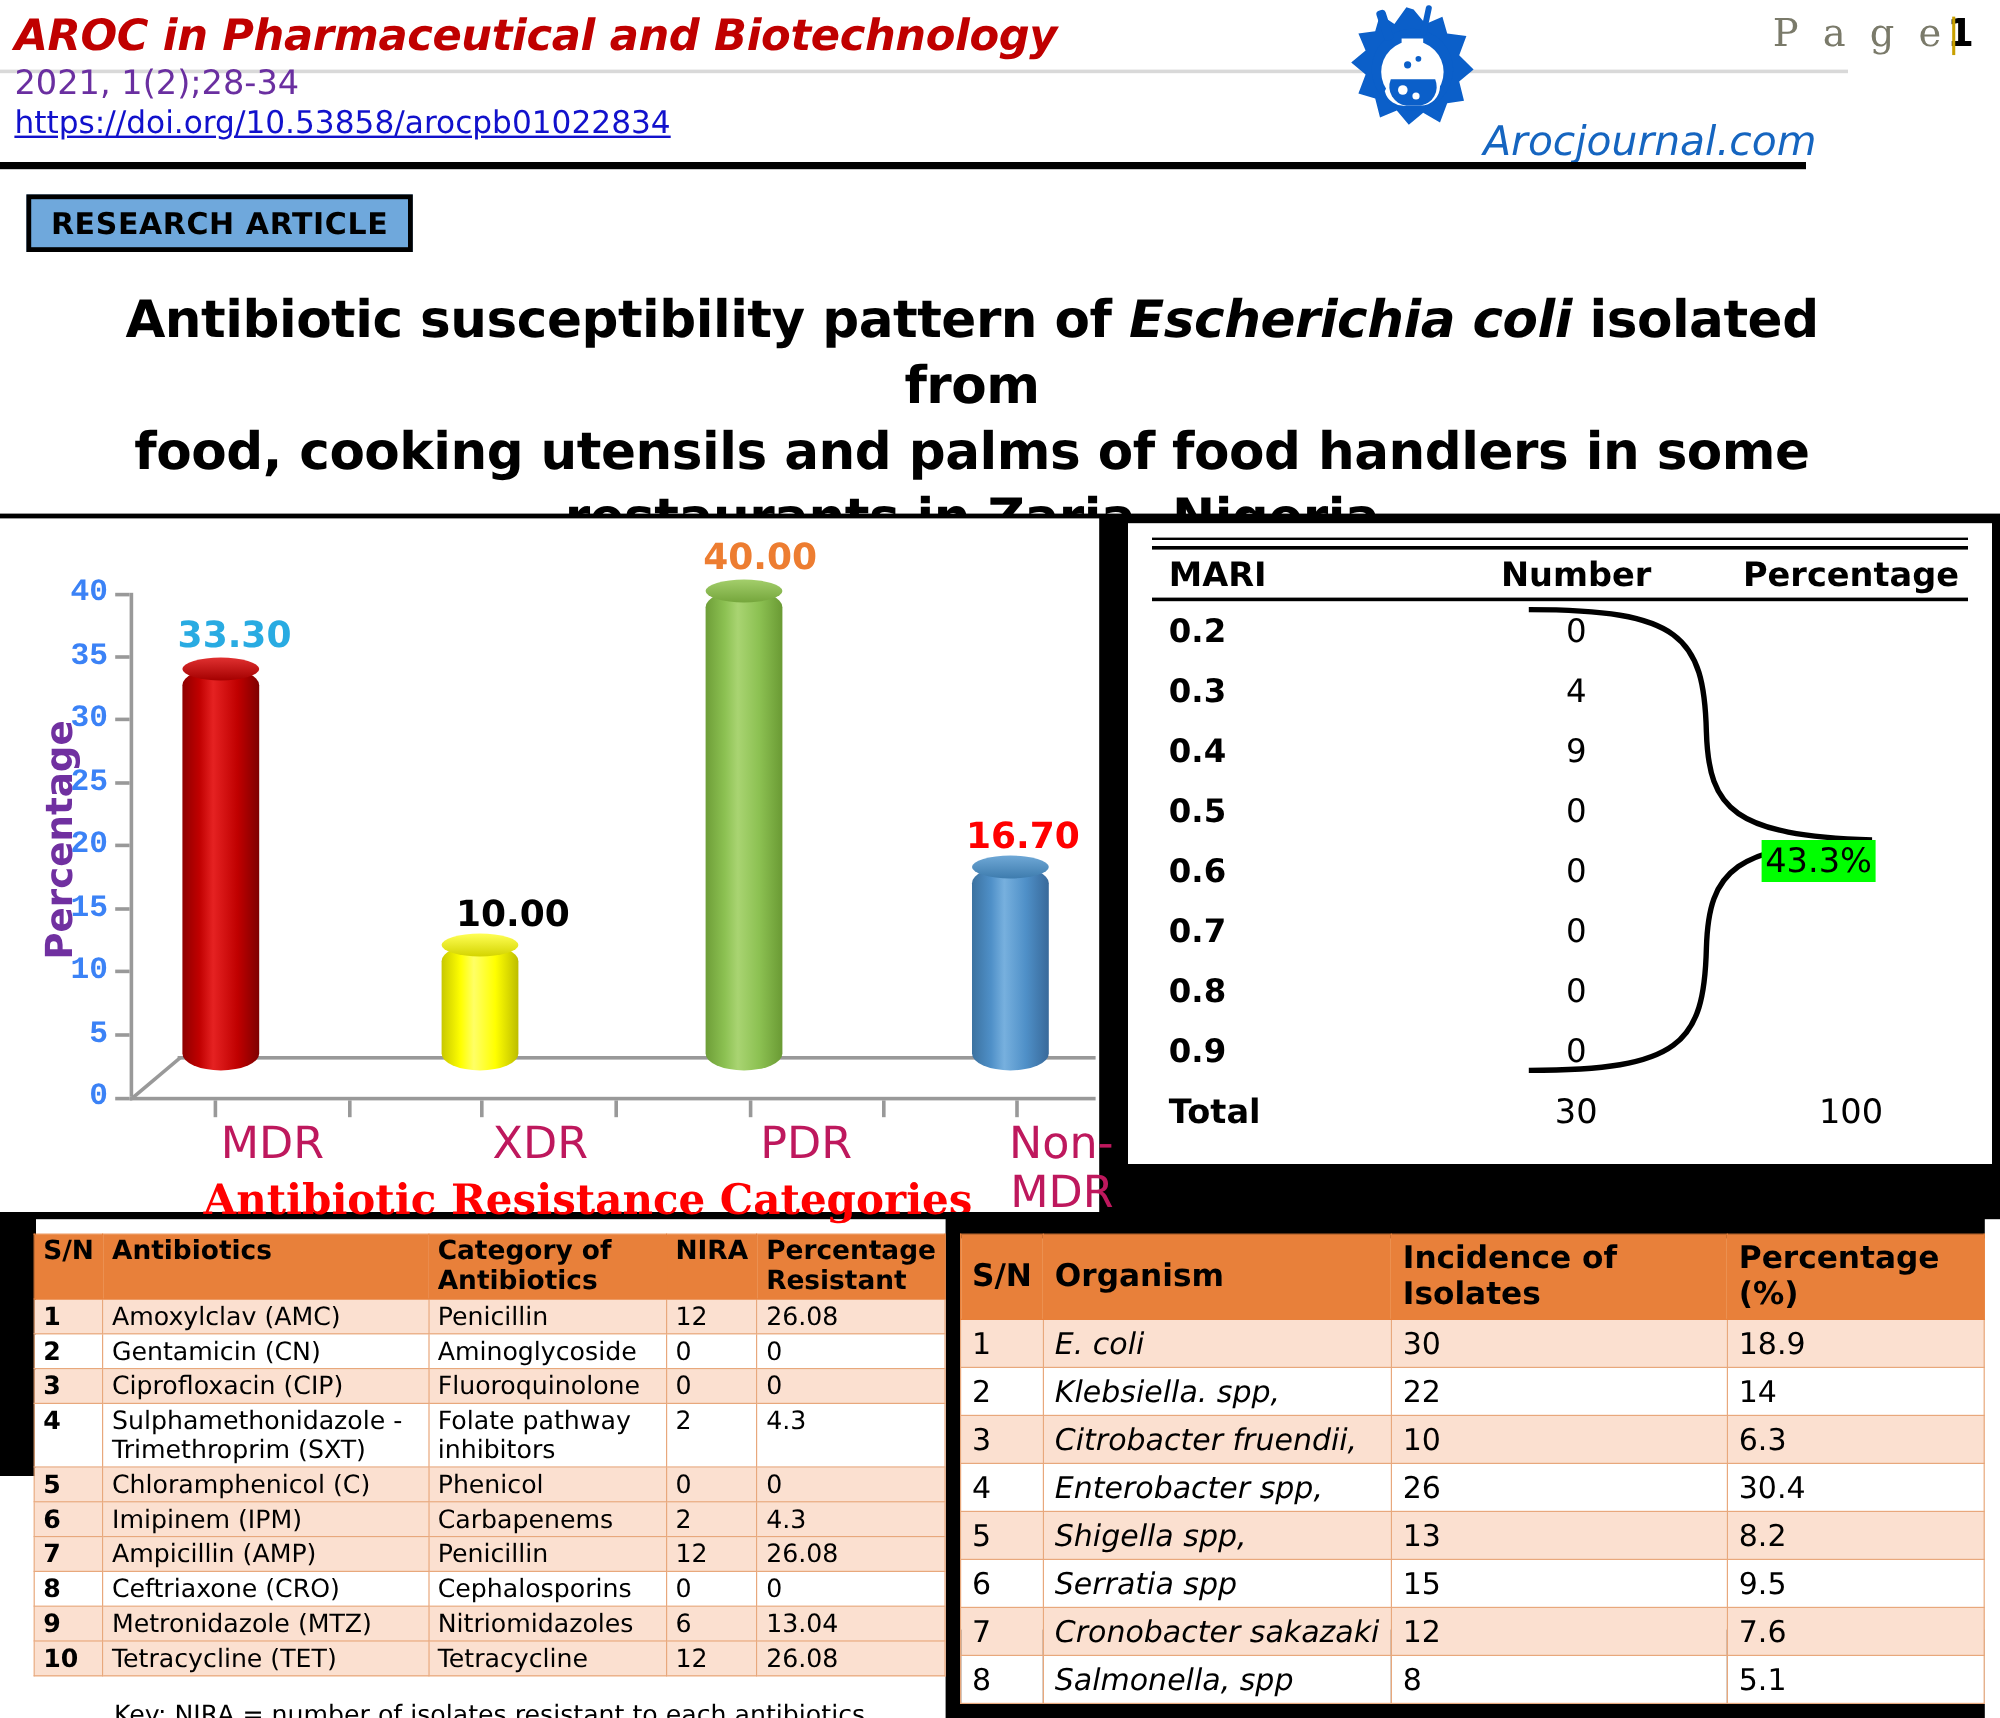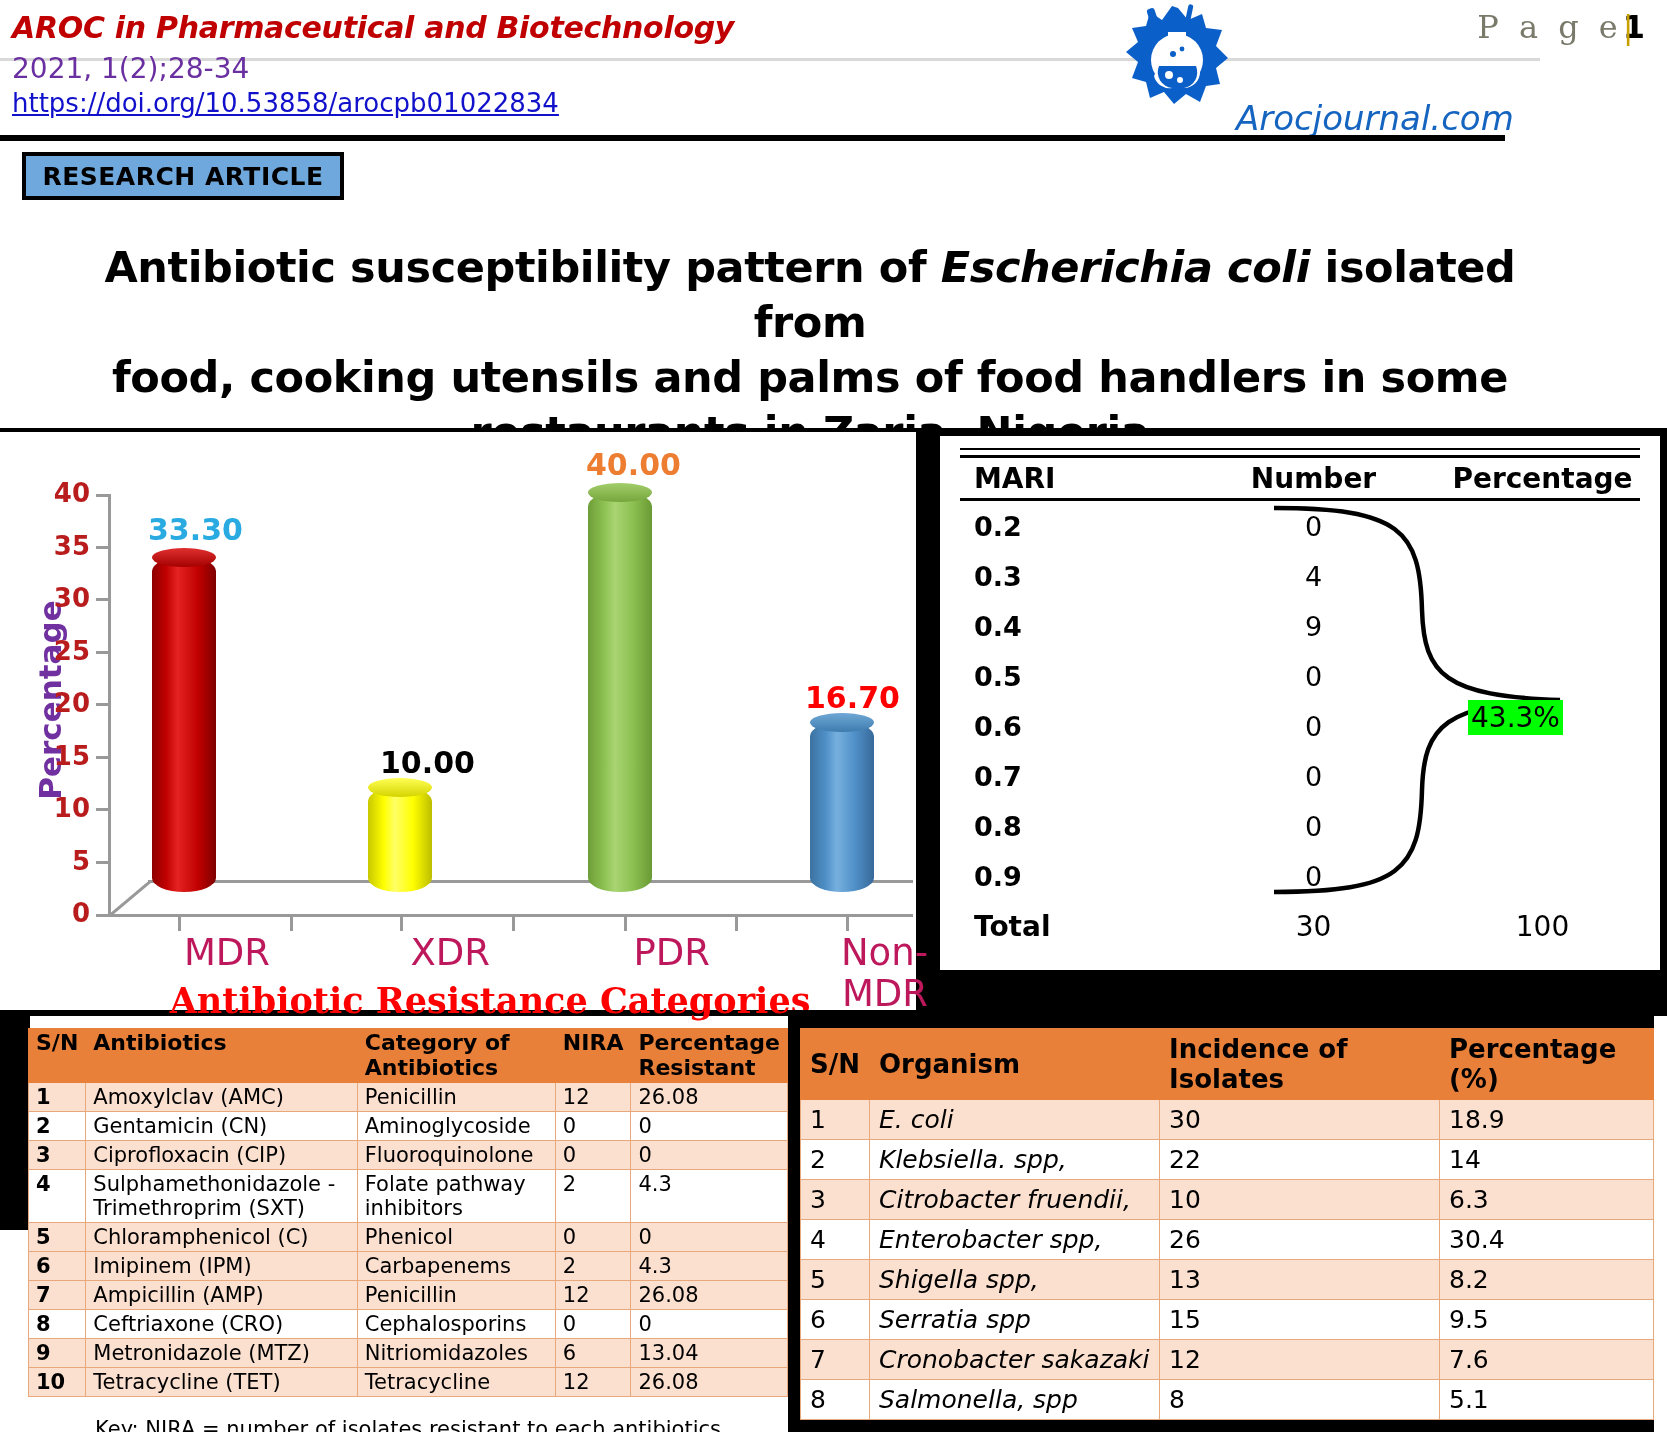--- a/index.html
+++ b/index.html
@@ -9,21 +9,21 @@
     font-family: "DejaVu Sans", sans-serif;
     position: relative; overflow: hidden;
   }
 
   
   .header { position: relative; height: 140px; width: 100%; }
   .hdr-journal {
     position: absolute; left: 12px; top: 10px;
     font-family: "DejaVu Sans", sans-serif;
     font-style: italic; font-weight: 600;
-    font-size: 30px; color: #C00000;
+    font-size: 36px; color: #C00000;
     letter-spacing: -0.3px;
   }
   .hdr-issue {
     position: absolute; left: 12px; top: 52px;
     font-size: 28px; color: #6A2FA0; font-weight: 500;
   }
   .hdr-doi {
     position: absolute; left: 12px; top: 88px;
     font-size: 26px; color: #1111CC;
     text-decoration: underline; font-weight: 500;
@@ -44,21 +44,21 @@
     position: absolute; left: 1236px; top: 98px;
     font-style: italic; font-size: 34px; color: #1565C0;
     font-family: "DejaVu Sans", sans-serif;
   }
   .hdr-rule-black {
     position: absolute; left: 0; top: 135px; width: 1505px; height: 6px; background: #000;
   }
 
   
   .badge {
-    position: absolute; left: 22px; top: 152px;
+    position: absolute; left: 22px; top: 162px;
     width: 322px; height: 48px;
     background: #6FA8DC; border: 4px solid #000;
     display: flex; align-items: center; justify-content: center;
     font-weight: bold; font-size: 25px; color: #000;
     letter-spacing: 0.5px;
   }
   .title {
     position: absolute; left: 60px; top: 240px; width: 1500px;
     text-align: center; font-weight: bold; font-size: 43px;
     line-height: 1.28; color: #000; letter-spacing: -0.4px;
@@ -81,21 +81,21 @@
 
   
   .ylabel {
     position: absolute; left: -50px; top: 250px;
     transform: rotate(-90deg);
     font-size: 31px; font-weight: bold; color: #7030A0;
     font-family: "DejaVu Sans", sans-serif;
   }
   .ytick {
     position: absolute; right: 0; width: 52px; text-align: right;
-    font-size: 26px; font-weight: bold; color: #b91c1c;
+    font-size: 26px; font-weight: bold; color: #3b82f6; font-family: Liberation Mono, monospace;
   }
   .ytick-wrap { position: absolute; left: 30px; top: 60px; width: 60px; height: 420px; }
   .tickmark {
     position: absolute; left: 96px; width: 12px; height: 3px; background: #999;
   }
   .axis-v {
     position: absolute; left: 108px; top: 62px; width: 3px; height: 420px; background: #999;
   }
   .floor-front {
     position: absolute; left: 108px; top: 482px; width: 805px; height: 3px; background: #999;

